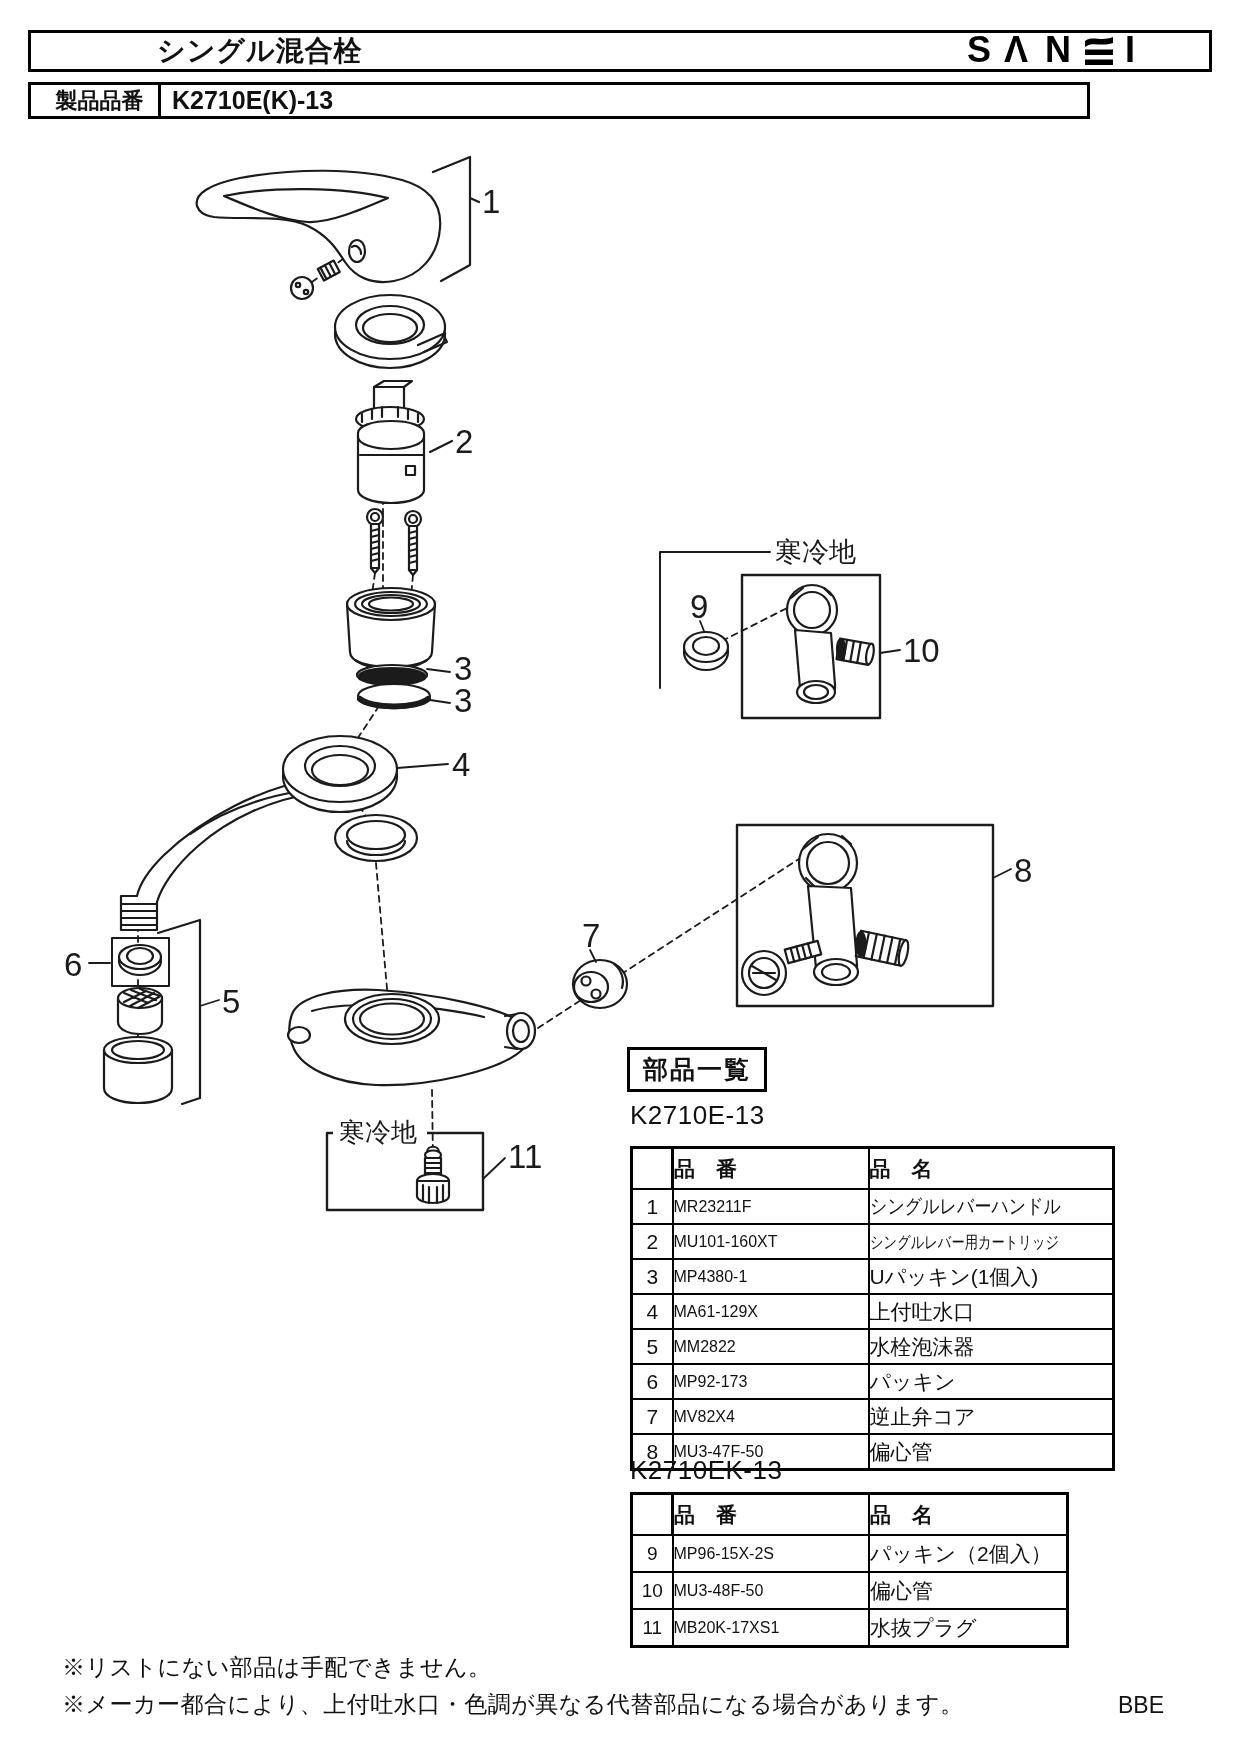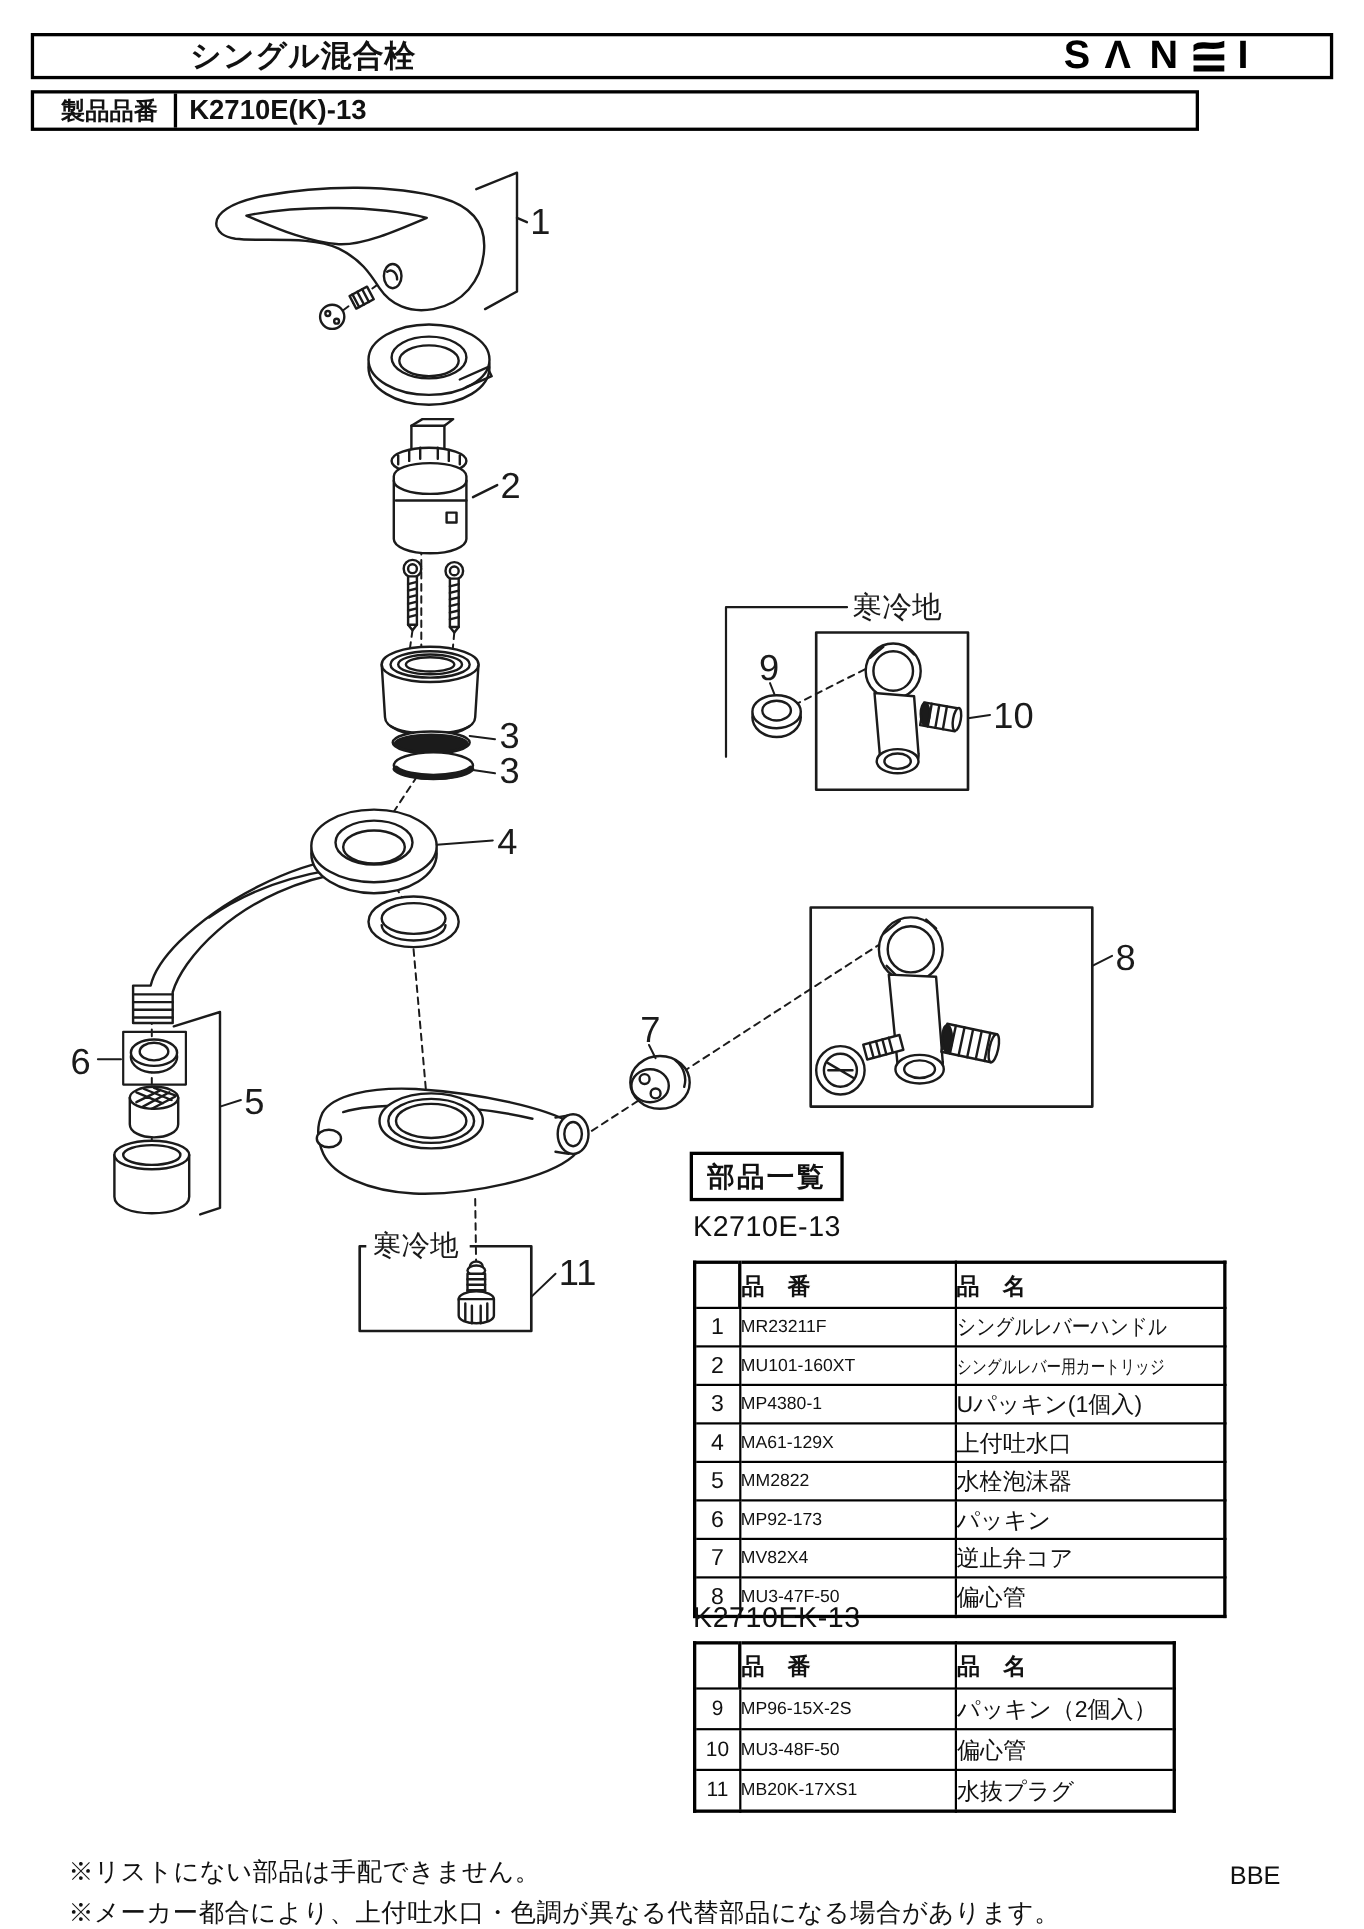--- a/index.html
+++ b/index.html
@@ -1,21 +1,21 @@
 <!DOCTYPE html>
 <html><head>
 <meta charset="utf-8">
 <style>
   html,body{margin:0;padding:0;background:#fff;}
   .page{position:relative;width:1240px;height:1754px;background:#fff;overflow:hidden;
         font-family:"Liberation Sans",sans-serif;color:#111;}
   .abs{position:absolute;}
   
   .header-box{left:28px;top:30px;width:1184px;height:42px;border:3px solid #000;
-              box-sizing:border-box;display:flex;align-items:center;padding-left:16px;}
+              box-sizing:border-box;display:flex;align-items:center;}
   .doc-title{margin-left:126px;font-size:28px;font-weight:bold;letter-spacing:1px;}
   .brand{margin-left:auto;margin-right:58px;display:flex;align-items:center;}
   
   .product-box{left:28px;top:82px;width:1062px;height:37px;border:3px solid #000;
                box-sizing:border-box;display:flex;align-items:stretch;}
   .product-label{width:117px;border-right:3px solid #000;display:flex;align-items:center;
                  justify-content:center;font-size:22px;font-weight:bold;margin-left:10px;}
   .product-code{display:flex;align-items:center;padding-left:11px;font-size:25px;font-weight:bold;}
   
   .parts-title{left:627px;top:1047px;border:3px solid #000;padding:3px 13px;
@@ -25,21 +25,21 @@
   table.parts td{border:2.5px solid #000;padding:0;vertical-align:middle;overflow:hidden;}
   td.c-no{width:38px;text-align:center;font-size:21px;}
   td.c-code{width:194px;font-size:16px;padding-left:8px;}
   td.c-name{width:196px;font-size:21px;padding-left:6px;white-space:nowrap;}
   td.c-no2{width:38px;text-align:center;font-size:19px;}
   tr.hdr td{height:39px;text-align:left;font-size:21px;font-weight:bold;padding-left:0;}
   tr.r1 td{height:33px;}
   tr.r2 td{height:35px;}
   .cond{display:inline-block;transform:scaleX(.78);transform-origin:0 50%;font-size:17px;white-space:nowrap;}
   .cond1{display:inline-block;transform:scaleX(.85);transform-origin:0 50%;font-size:20px;white-space:nowrap;}
-  .footnote{font-size:23px;letter-spacing:0.5px;margin-top:34px;}
+  .footnote{font-size:23px;letter-spacing:0.5px;}
   .page-code{font-size:23px;}
   svg text{font-family:"Liberation Sans",sans-serif;}
 </style>
 </head>
 <body>
 
 <div class="page">
 
   <svg class="abs" style="left:0;top:0" width="1240" height="1754" viewBox="0 0 1240 1754">
     <g stroke="#1b1b1b" stroke-width="2.2" fill="none" stroke-linecap="round" stroke-linejoin="round">

